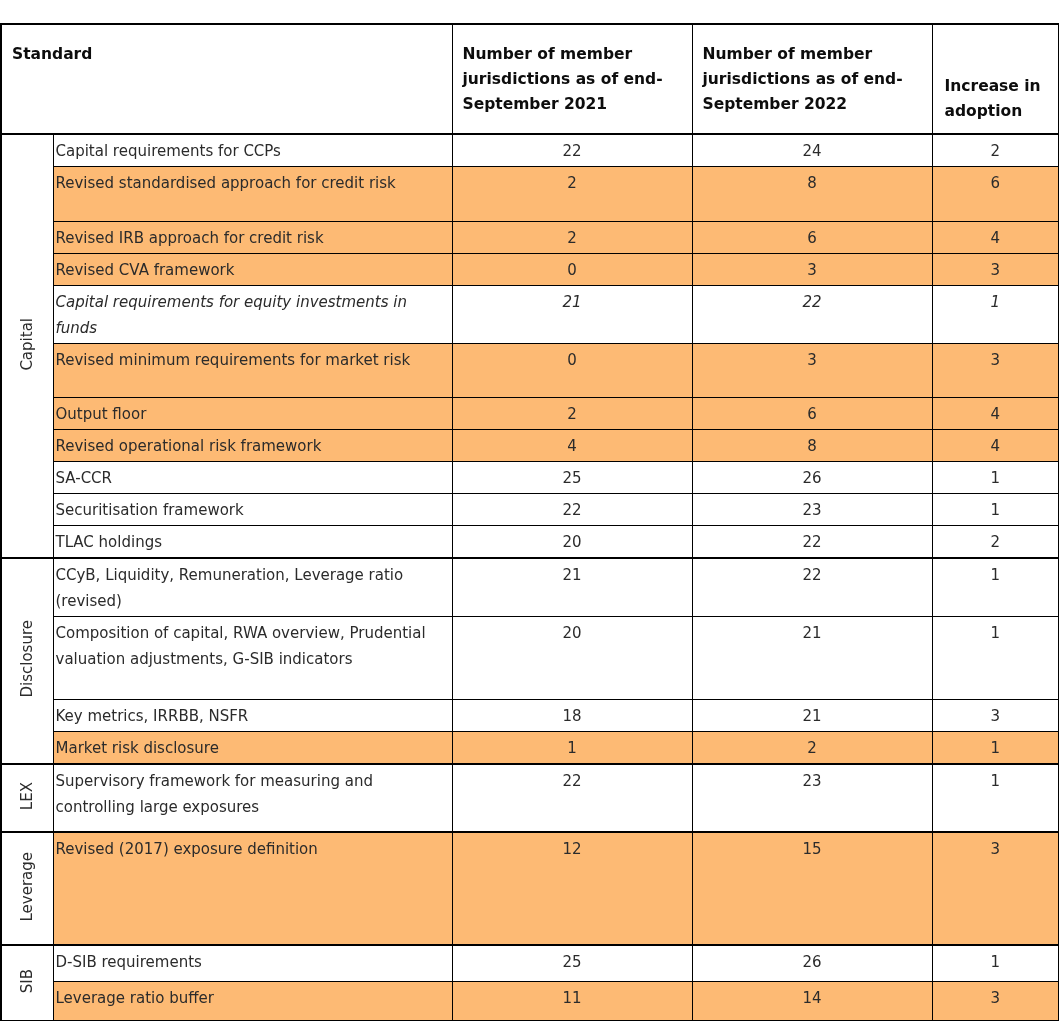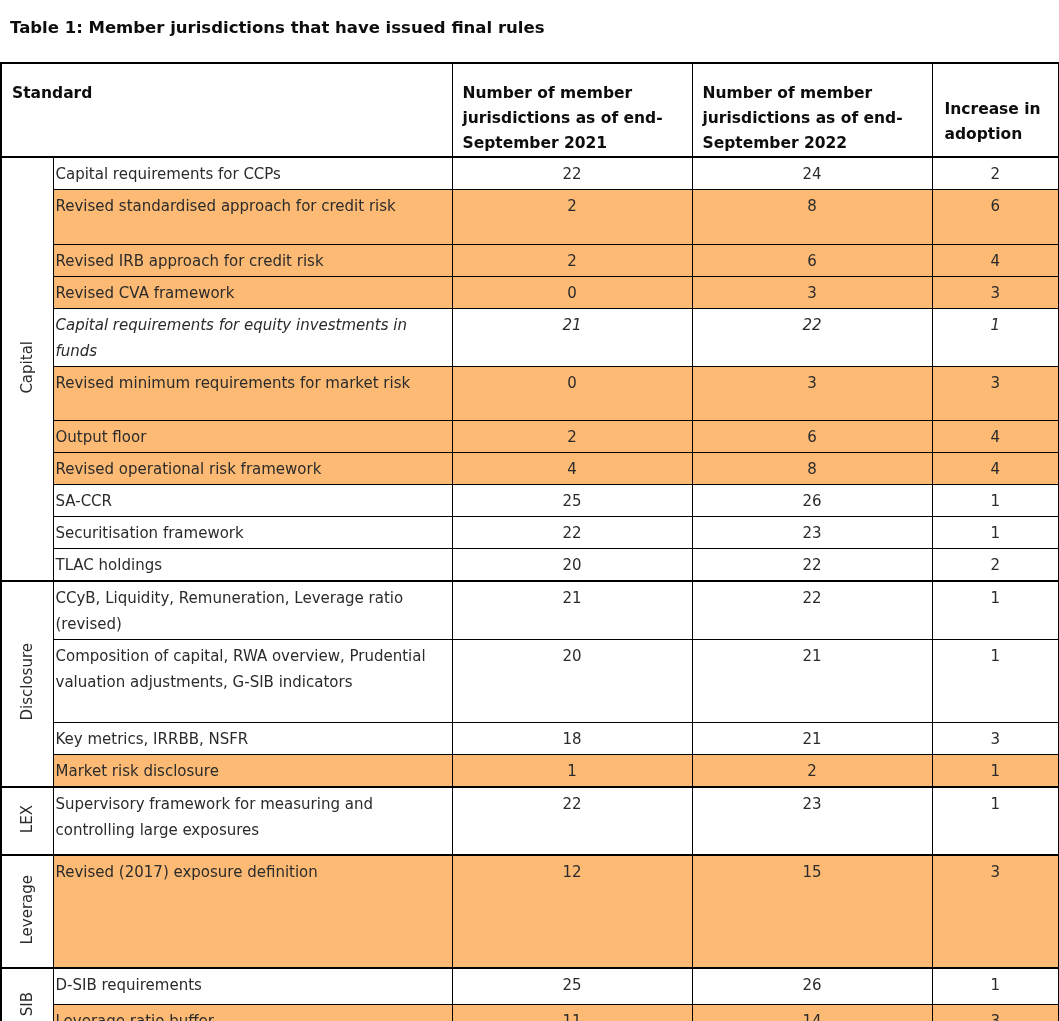--- a/index.html
+++ b/index.html
@@ -33,21 +33,21 @@
 
   thead tr{height:92px;}
   thead th{
     border-bottom:2px solid #000;
     font-size:15.5px;
     font-weight:bold;
     color:#0d0d0d;
     text-align:left;
     line-height:25px;
     vertical-align:top;
-    padding:17px 8px 0 10px;
+    padding:17px 8px 16px 10px;
   }
   thead th.th-inc{
     vertical-align:bottom;
     padding:0 6px 9px 12px;
   }
 
   td.desc-cell{
     font-size:15px;
     line-height:26px;
     vertical-align:top;
@@ -78,21 +78,20 @@
     white-space:nowrap;
     line-height:1;
   }
   td.shaded{background:#fdba74;}
   tr.section-end td{border-bottom-width:2px;}
 </style>
 </head>
 <body>
 
 <div class="page">
-  <div class="title">Table 1: Member jurisdictions that have issued final rules</div>
 
   <table class="rules">
     <colgroup>
       <col class="c-group">
         <col class="c-desc">
         <col class="c-num">
         <col class="c-num">
         <col class="c-inc">
     </colgroup>
     <thead>

